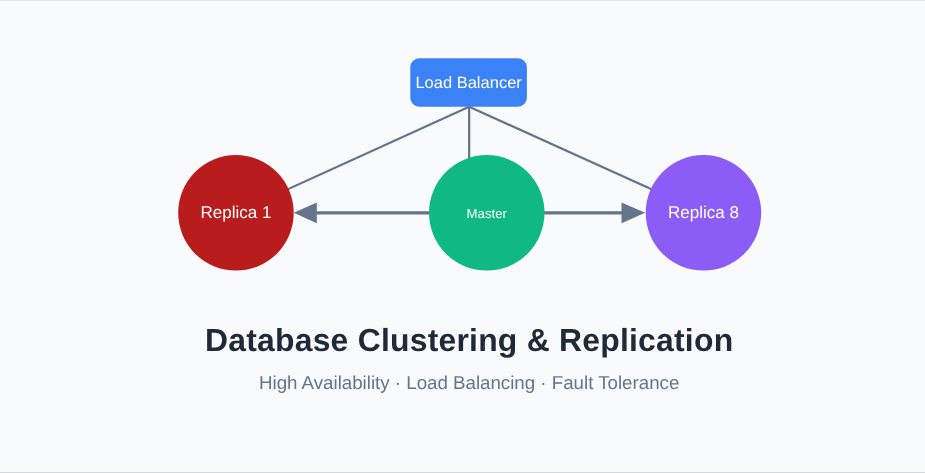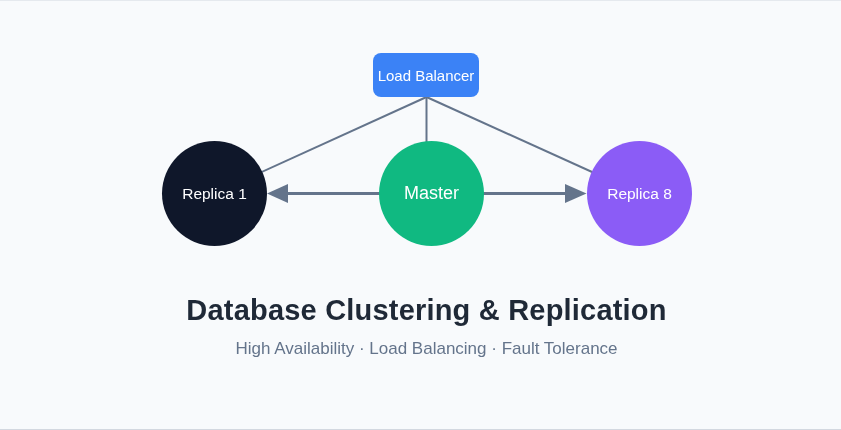--- a/index.html
+++ b/index.html
@@ -35,21 +35,21 @@
     border-radius: 8px;
     font-size: 15px;
   }
   .circle {
     top: 141px;
     width: 105px; height: 105px;
     border-radius: 50%;
     font-size: 15.5px;
   }
   .circle.replica1 { left: 162px; }
-  .circle.master   { left: 379px; font-size: 18px; }
+  .circle.master   { left: 390px; font-size: 12px; }
   .circle.replica2 { left: 587px; }
   .caption {
     position: absolute;
     left: 12px; right: 0;
     text-align: center;
     z-index: 2;
   }
   .title {
     top: 293px;
     font-size: 29px;
@@ -79,21 +79,21 @@
     <line x1="426.5" y1="193.5" x2="286" y2="193.5" stroke-width="3" style="stroke: rgb(100, 116, 139);"></line>
     <polygon points="267,193.5 288,184 288,203" style="fill: rgb(100, 116, 139);"></polygon>
     <line x1="426.5" y1="193.5" x2="567" y2="193.5" stroke-width="3" style="stroke: rgb(100, 116, 139);"></line>
     <polygon points="586.5,193.5 565,184 565,203" style="fill: rgb(100, 116, 139);"></polygon>
   </svg>
 
   <div class="node lb-box" style="background-color: rgb(59, 130, 246);">
     <span>Load Balancer</span>
   </div>
 
-  <div class="node circle replica1" style="background-color: #0f172a;">
+  <div class="node circle replica1" style="background-color: #b91c1c;">
     <span>Replica 1</span>
   </div>
 
   <div class="node circle master" style="background-color: rgb(16, 185, 129);">
     <span>Master</span>
   </div>
 
   <div class="node circle replica2" style="background-color: rgb(139, 92, 246);">
     <span>Replica 8</span>
   </div>

